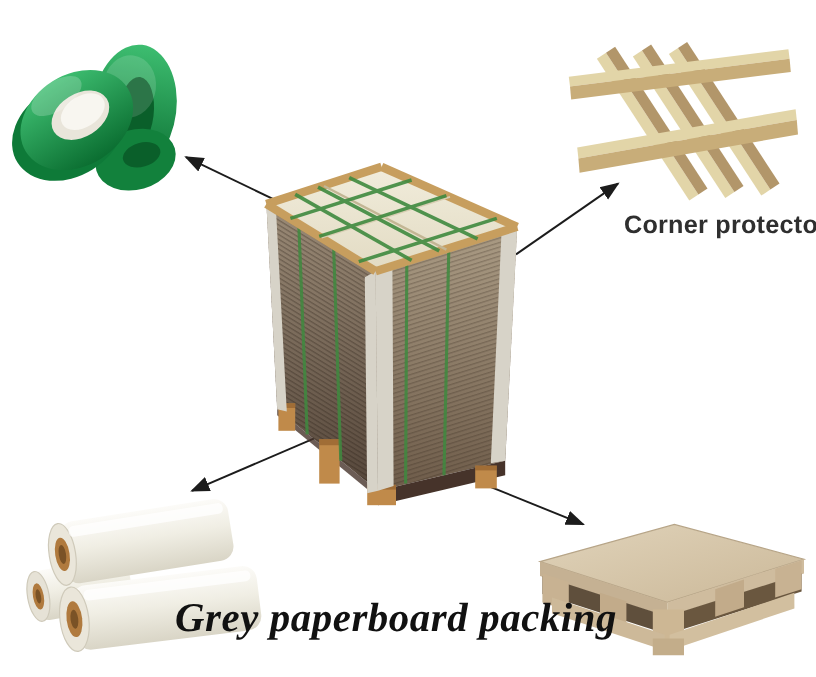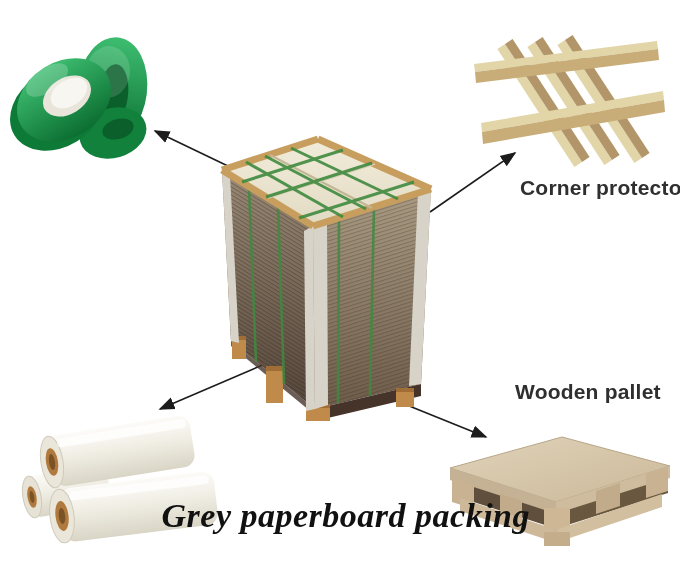--- a/index.html
+++ b/index.html
@@ -2,21 +2,21 @@
 <html style="--page-bg: #ffffff; --label-text: #2f2f2f; --title-text: #111111; --arrow: #1c1c1c; --tape-green: #18a14c; --tape-green-dark: #0a6b30; --strap-green: #3f8a3f; --top-panel: #ece6d2; --edge-wood: #c79e5e; --board-left-light: #9b8b77; --board-left-dark: #55463a; --board-right-light: #ab9c85; --board-right-dark: #6e5c4a; --corner-strip: #d7d3c8; --foot-wood: #c08a4a; --base-dark: #46332a; --kraft-light: #e2d5a8; --kraft-mid: #c8ad79; --kraft-dark: #b2966a; --film-white: #f4f2ec; --film-core: #b07a3e; --pallet-light: #dacbb1; --pallet-mid: #c9b697; --pallet-dark: #5f4f3c;"><head>
 <meta charset="utf-8">
 <style>
   html,body{margin:0;padding:0;}
   body{width:680px;height:564px;overflow:hidden;background:var(--page-bg,#fff);
        font-family:"Liberation Sans",sans-serif;}
   .stage{position:relative;width:680px;height:564px;background:var(--page-bg,#fff);}
   .stage svg{position:absolute;inset:0;}
   .part-label{position:absolute;color:var(--label-text,#2f2f2f);
        font-size:21px;font-weight:600;letter-spacing:.2px;white-space:nowrap;}
-  .title{position:absolute;left:130px;top:497px;width:400px;text-align:right;
+  .title{position:absolute;left:130px;top:497px;width:400px;text-align:center;
        font-family:"Liberation Serif",serif;font-style:italic;font-weight:700;
        font-size:34px;color:var(--title-text,#111);letter-spacing:.5px;}
   .lbl-film{left:8px;top:374px;}
   .lbl-corner{left:520px;top:176px;}
   .lbl-pallet{left:515px;top:380px;}
   
   .strap{stroke:var(--strap-green,#3f8a3f);}
   .face-strap{stroke:var(--strap-green,#3f8a3f);}
   .edgebar{stroke:var(--edge-wood,#c79e5e);}
   .cornerstrip{fill:var(--corner-strip,#d7d3c8);}
@@ -214,16 +214,15 @@
     <polygon points="596,491 620,483 620,506 596,514" fill="#c2ab8a"></polygon>
     <polygon points="544,508 570,508 570,534 544,534" fill="#cdb794"></polygon>
 
     <polygon points="460,498 554,529 554,542 460,511" fill="#cdb999"></polygon>
     <polygon points="558,529 662,494 662,507 558,542" fill="#d2bf9f"></polygon>
     <polygon points="544,532 570,532 570,546 544,546" fill="#c3ad8a"></polygon>
   </g>
 </svg>
 
 <div class="part-label lbl-corner">Corner protector</div>
-<div class="part-label lbl-pallet">Wooden pallet</div>
 <div class="title">Grey paperboard packing</div>
 
 </div>
 
 </body></html>

